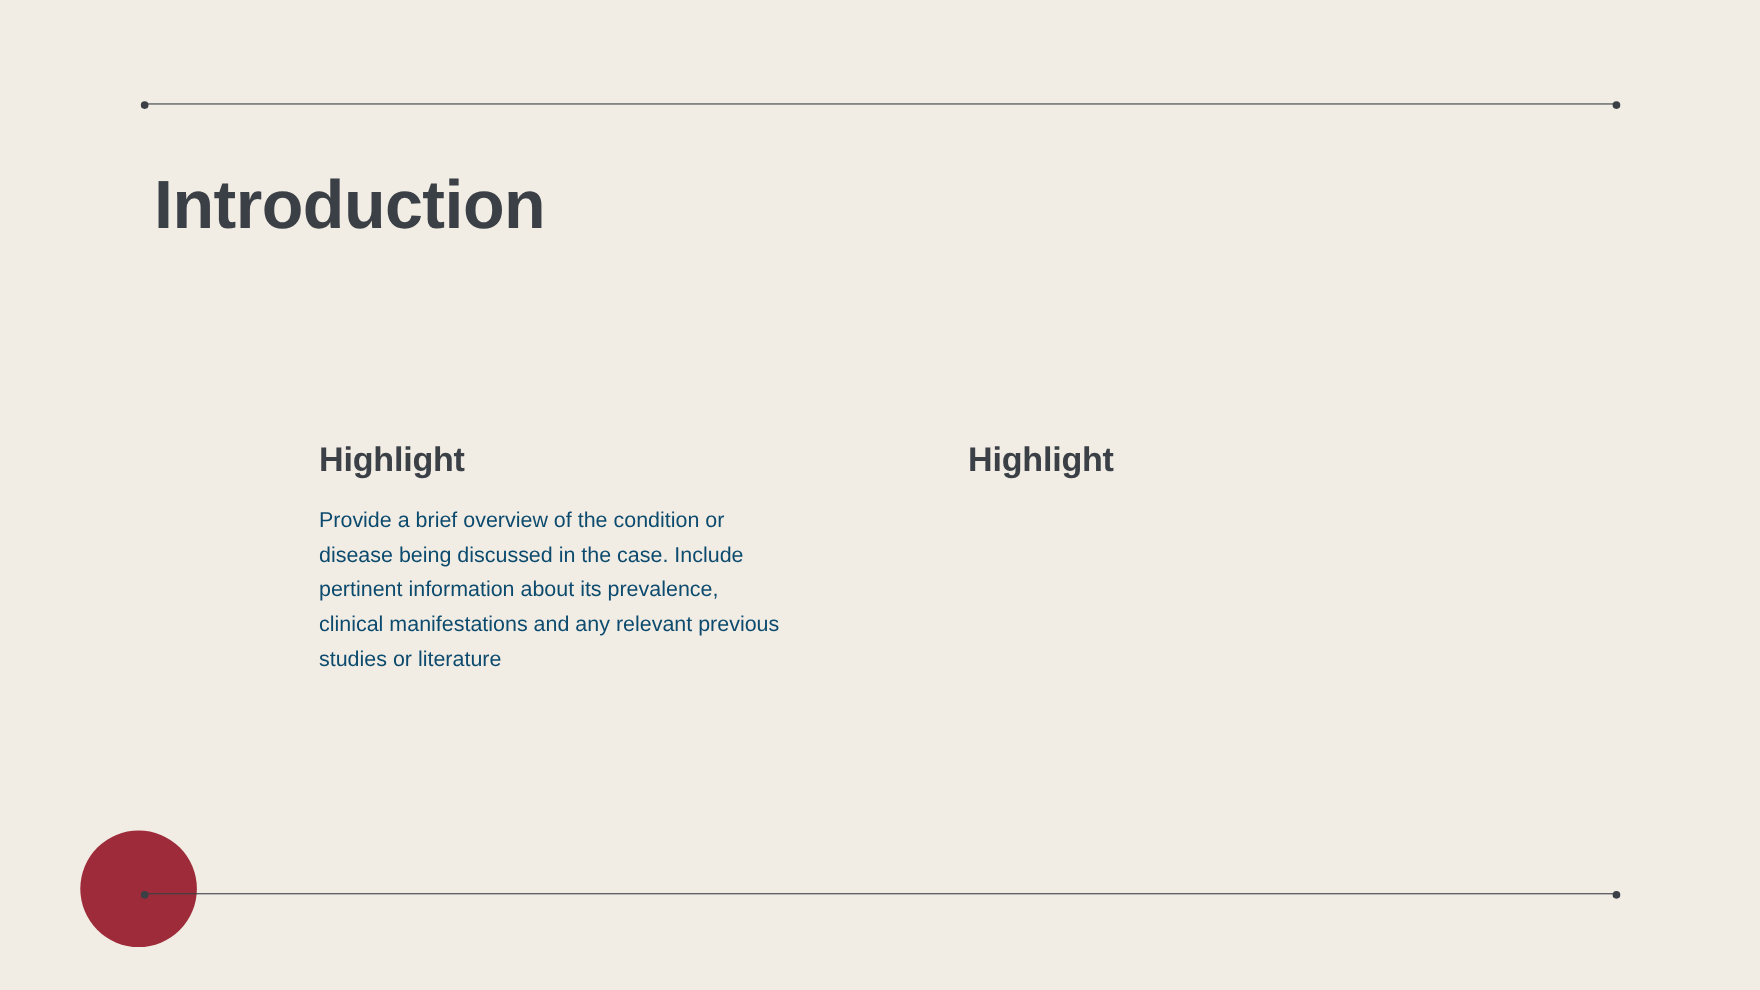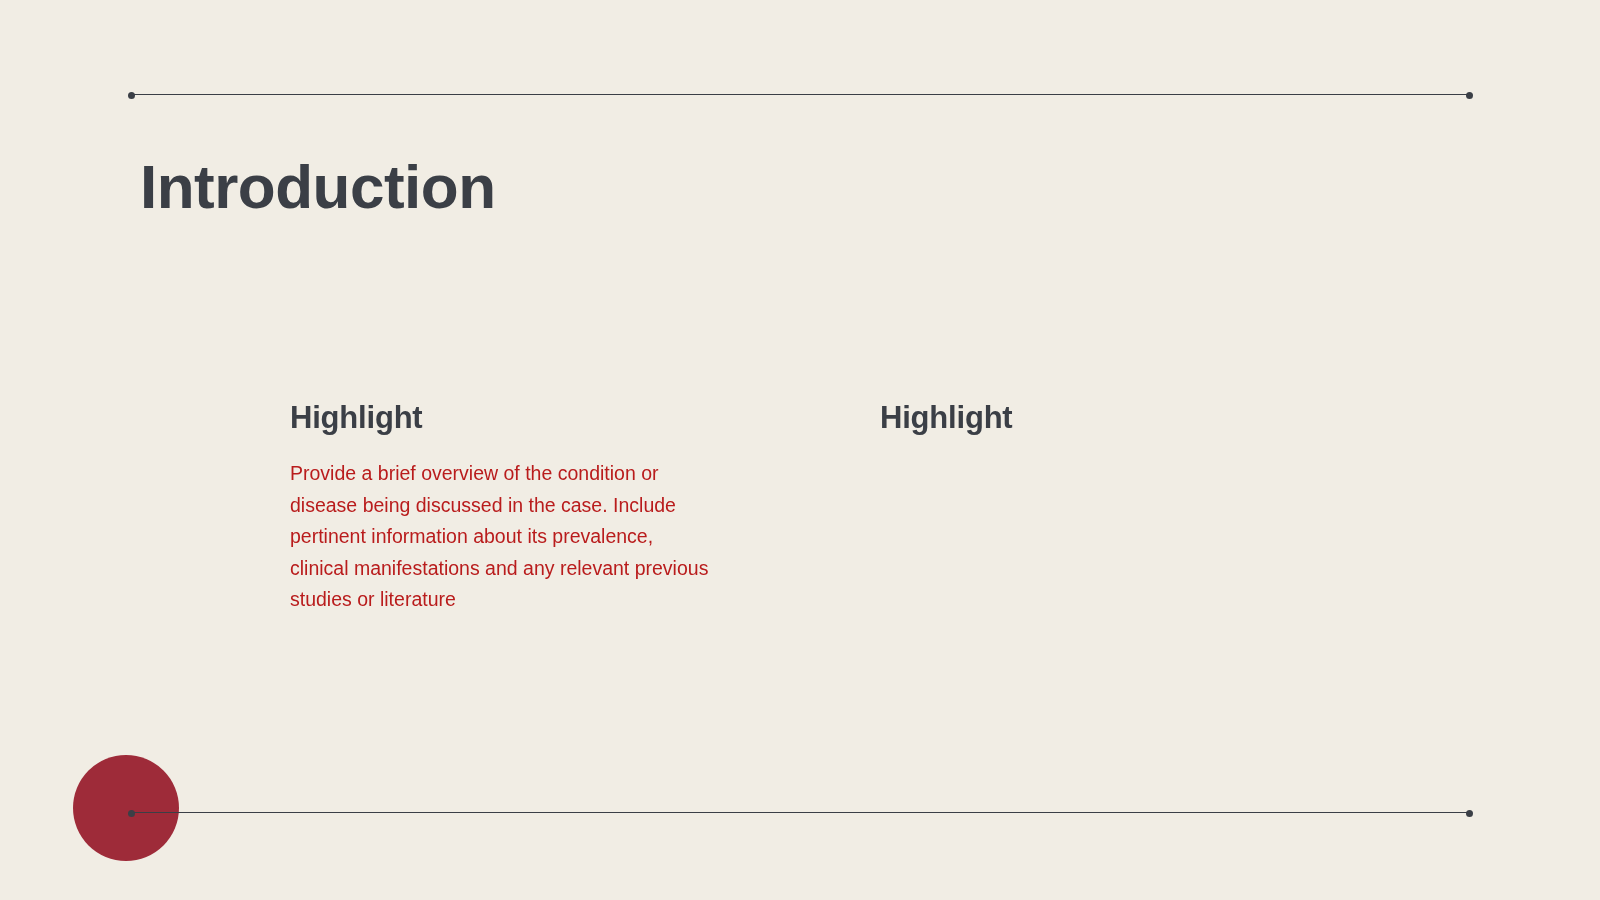--- a/index.html
+++ b/index.html
@@ -74,21 +74,21 @@
   .col-heading {
     font-size: 31px;
     font-weight: 700;
     color: #3b3f46;
     margin: 0 0 22px 0;
     letter-spacing: -0.2px;
   }
   .col-body {
     font-size: 19.5px;
     line-height: 1.62;
-    color: #b91c1c;
+    color: #0c4a6e;
     margin: 0;
   }
 
   
   .circle {
     position: absolute;
     left: 73px;
     top: 755px;
     width: 106px;
     height: 106px;

